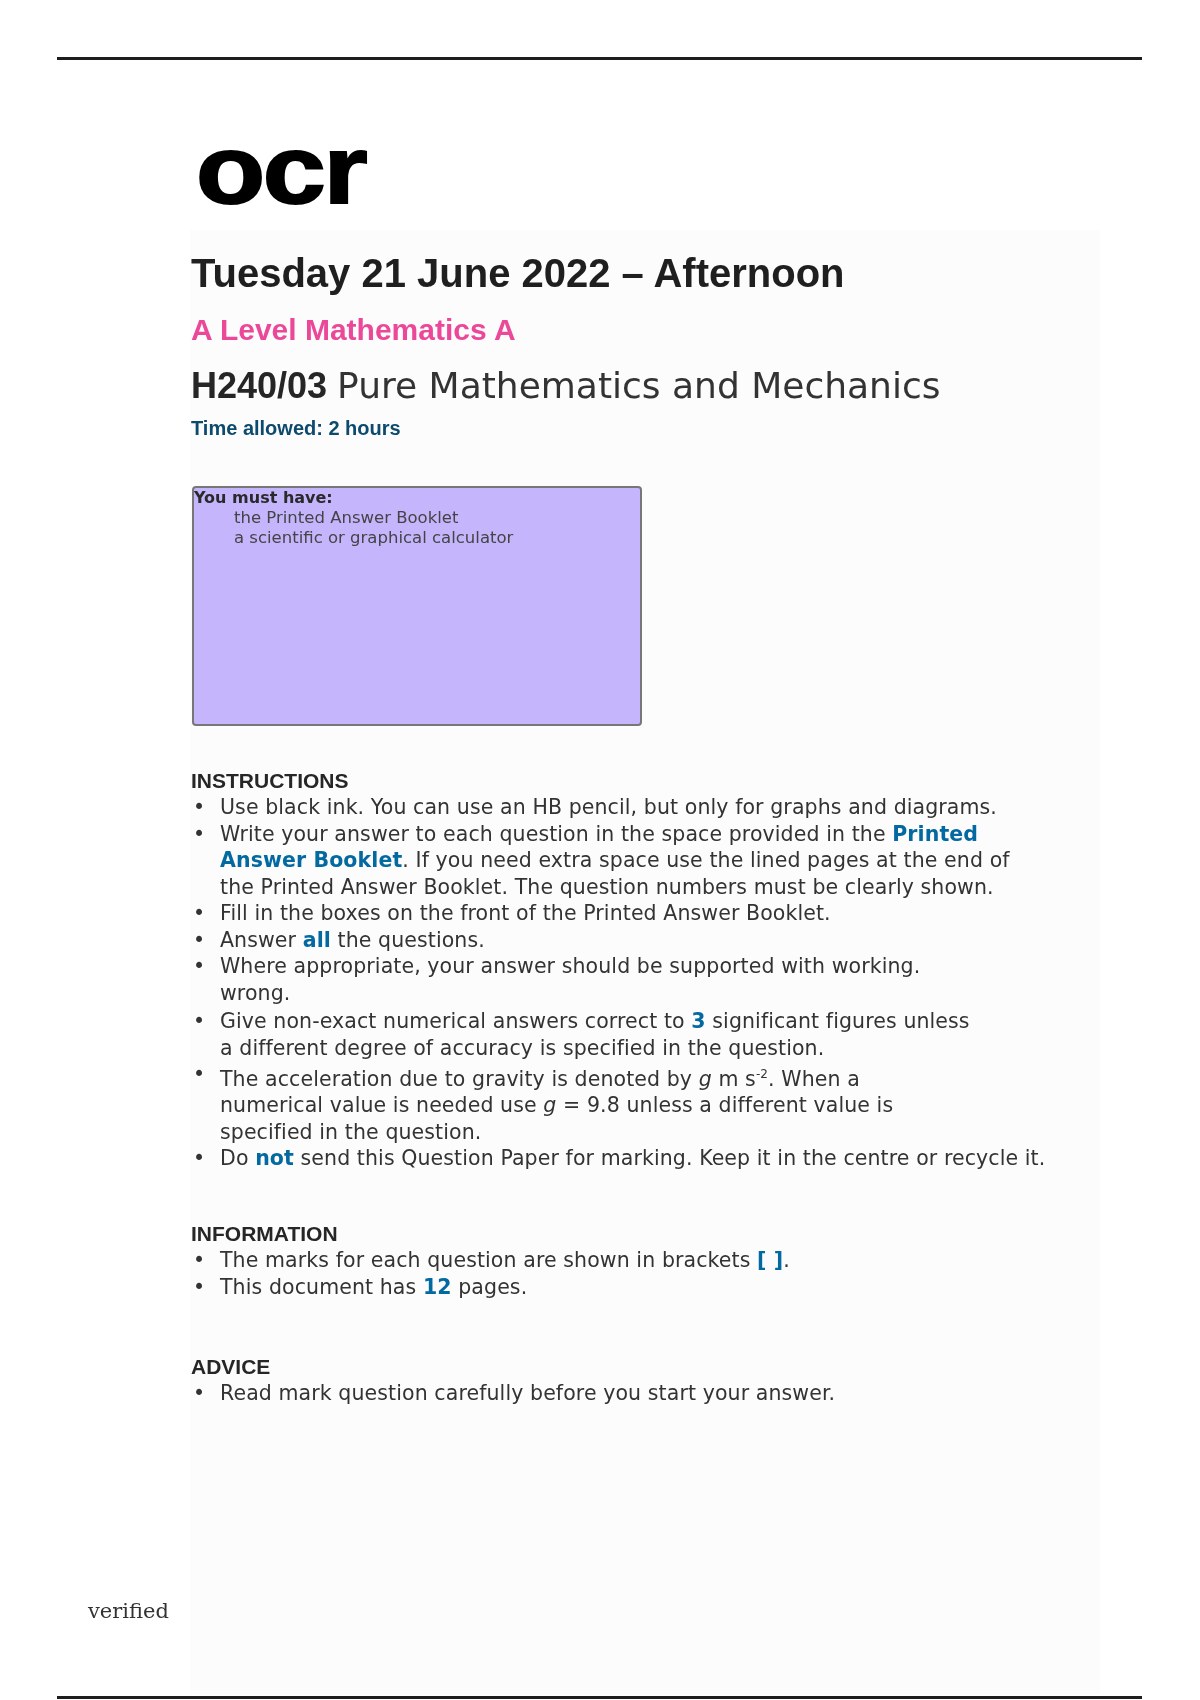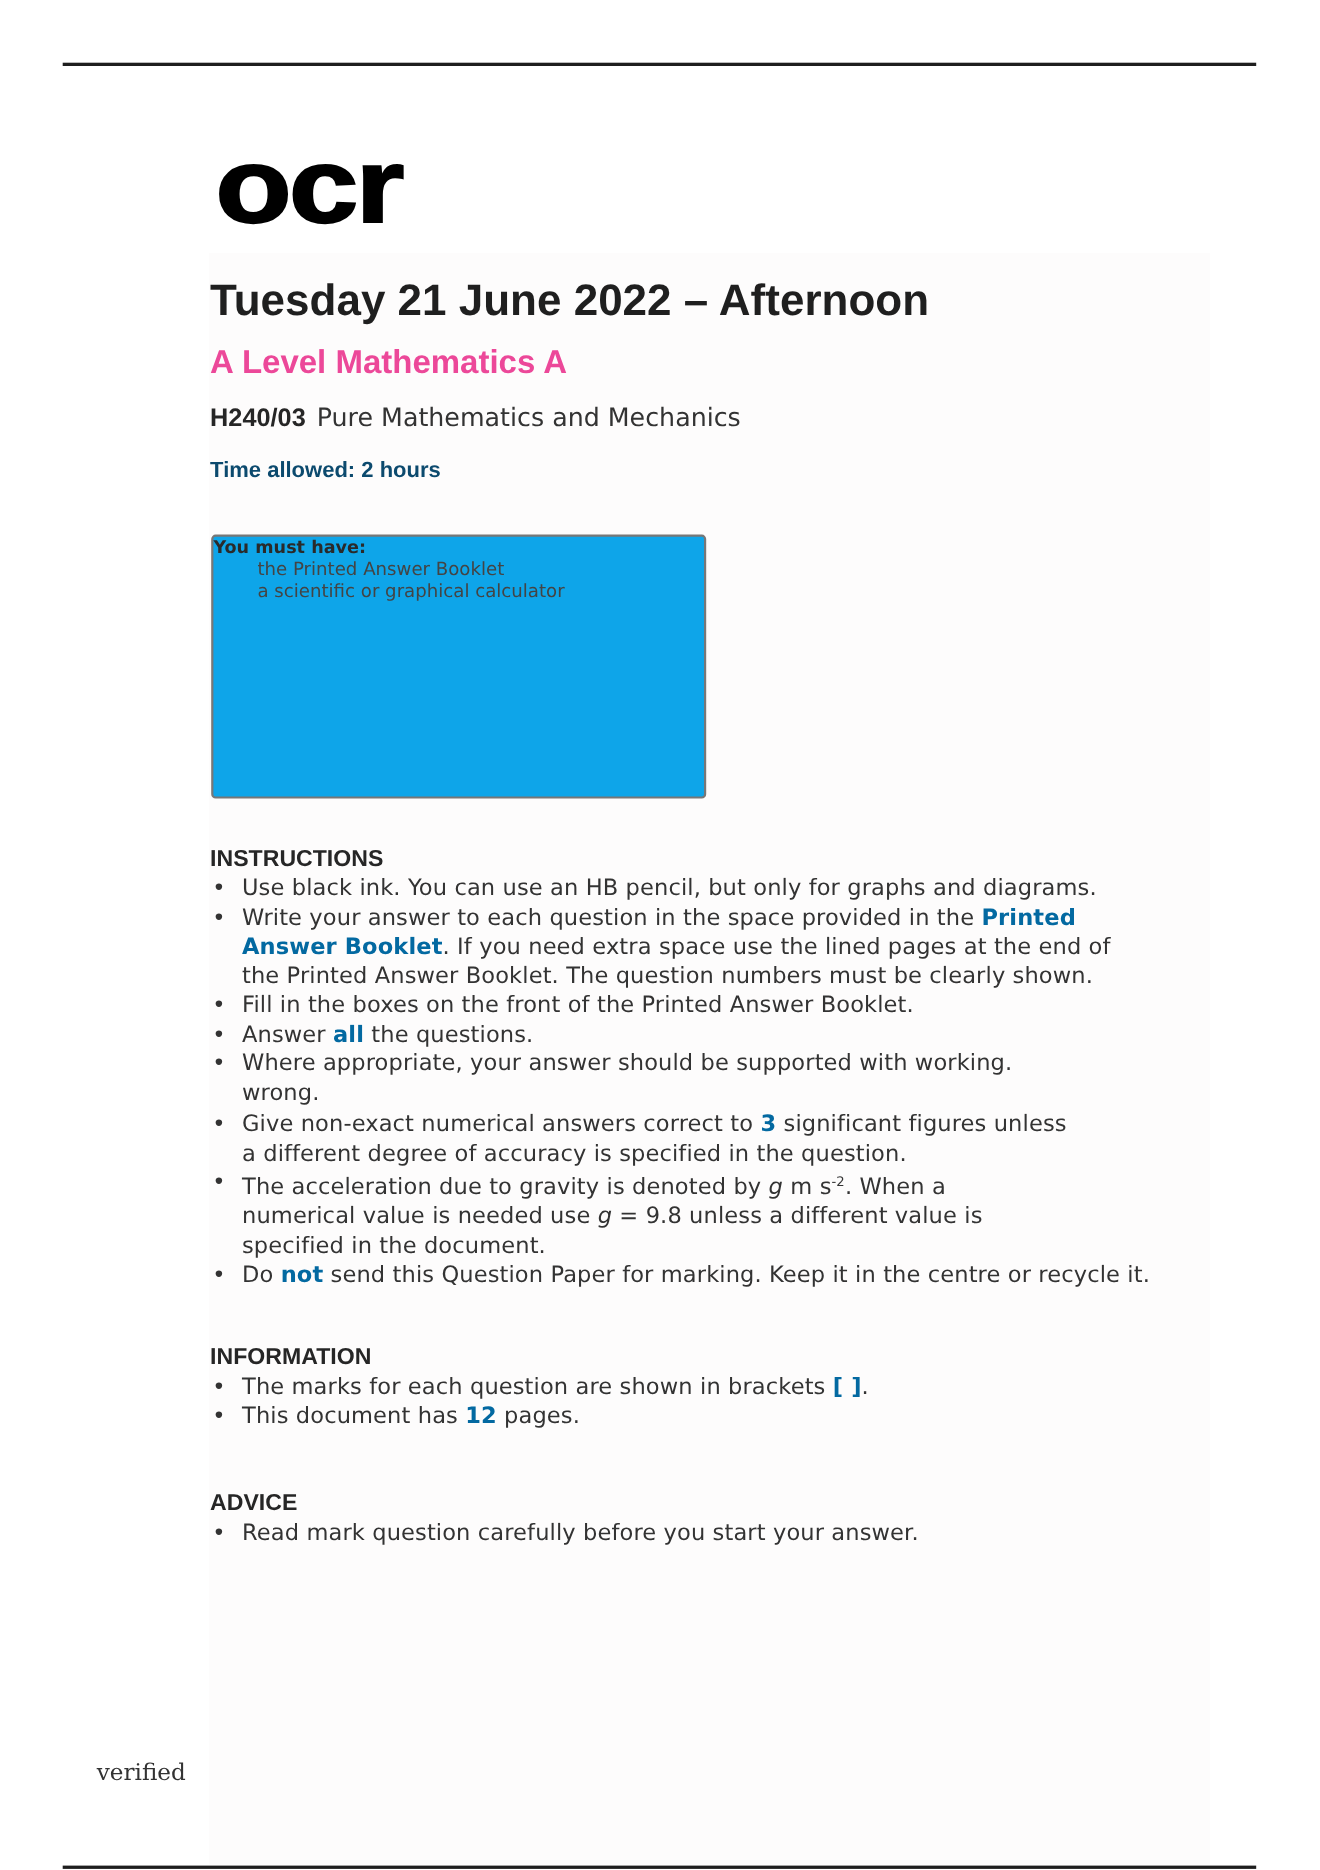--- a/index.html
+++ b/index.html
@@ -6,25 +6,25 @@
     html, body { width: 1200px; height: 1700px; background: #ffffff; overflow: hidden; }
     body { position: relative; color: #222; font-family: "DejaVu Sans", sans-serif; }
     .rule { position: absolute; left: 57px; width: 1085px; height: 3px; background: #1e1e1e; }
     .rule.top { top: 57px; }
     .rule.bottom { top: 1696px; }
     .panel { position: absolute; left: 190px; top: 230px; width: 910px; height: 1465px; background: #fdfcfc; }
     .abs { position: absolute; white-space: nowrap; }
     .logo { left: 196px; top: 122px; font-family: "Liberation Sans", sans-serif; font-weight: 900; font-size: 96px; letter-spacing: -2px; color: #000; line-height: 1; transform: scaleX(1.18); transform-origin: left top; -webkit-text-stroke: 2px #000; }
     .title { left: 191px; top: 253px; font-family: "Liberation Sans", sans-serif; font-weight: bold; font-size: 40px; color: #1f1f1f; line-height: 1; }
     .subtitle { left: 191px; top: 315px; font-family: "Liberation Sans", sans-serif; font-weight: bold; font-size: 30px; color: #ec4899; line-height: 1; }
-    .code-line { left: 191px; top: 368px; font-size: 23px; line-height: 1; color: #333; }
+    .code-line { left: 191px; top: 368px; font-size: 36px; line-height: 1; color: #333; }
     .code-line .code { font-family: "Liberation Sans", sans-serif; font-weight: bold; color: #262626; margin-right: 10px; }
     .code-line .paper-name { font-family: "DejaVu Sans", sans-serif; }
     .time { left: 191px; top: 418px; font-family: "Liberation Sans", sans-serif; font-weight: bold; font-size: 20px; color: #0c4a6e; line-height: 1; }
-    .box { position: absolute; left: 192px; top: 486px; width: 450px; height: 240px; border: 2px solid #777; border-radius: 4px; background: #0ea5e9; }
+    .box { position: absolute; left: 192px; top: 486px; width: 450px; height: 240px; border: 2px solid #777; border-radius: 4px; background: #c4b5fd; }
     .box .box-head { position: absolute; left: 0; top: 0px; font-family: "DejaVu Sans", sans-serif; font-weight: bold; font-size: 16px; color: #2a2a2a; line-height: 20px; }
     .box .box-item { position: absolute; left: 0; font-family: "DejaVu Sans", sans-serif; font-size: 16.5px; color: #444; line-height: 20px; white-space: nowrap; margin-left: 40px; }
     .section { position: absolute; left: 191px; width: 920px; }
     .sec-head { font-family: "Liberation Sans", sans-serif; font-weight: bold; font-size: 21px; color: #262626; line-height: 26px; }
     ul.bullets { list-style: none; }
     ul.bullets li { position: relative; padding-left: 29px; font-family: "DejaVu Sans", sans-serif; font-size: 20.5px; color: #333; line-height: 26.5px; letter-spacing: 0.1px; }
     ul.bullets li::before { content: "\2022"; position: absolute; left: 2px; top: 0; color: #333; }
     ul.bullets li b { color: #0369a1; margin-top: 12px; }
     ul.bullets li .line { display: block; white-space: nowrap; }
     .verified { left: 88px; top: 1601px; font-family: "DejaVu Serif", serif; font-size: 21px; color: #333; line-height: 1; }
@@ -70,21 +70,21 @@
       <span class="line">Where appropriate, your answer should be supported with working.</span>
       <span class="line">wrong.</span>
     </li>
     <li style="margin-top:2px">
       <span class="line"><span>Give non-exact numerical answers correct to </span><b>3</b><span> significant figures unless</span></span>
       <span class="line">a different degree of accuracy is specified in the question.</span>
     </li>
     <li>
       <span class="line"><span>The acceleration due to gravity is denoted by </span><i>g</i><span> m s</span><sup style="font-size:12px">-2</sup><span>. When a</span></span>
       <span class="line"><span>numerical value is needed use </span><i>g</i><span> = 9.8 unless a different value is</span></span>
-      <span class="line">specified in the document.</span>
+      <span class="line">specified in the question.</span>
     </li>
     <li>
       <span class="line"><span>Do </span><b>not</b><span> send this Question Paper for marking. Keep it in the centre or recycle it.</span></span>
     </li>
   </ul>
 </div>
 
 <div class="section" style="top:1221px">
   <div class="sec-head">INFORMATION</div>
   <ul class="bullets">

